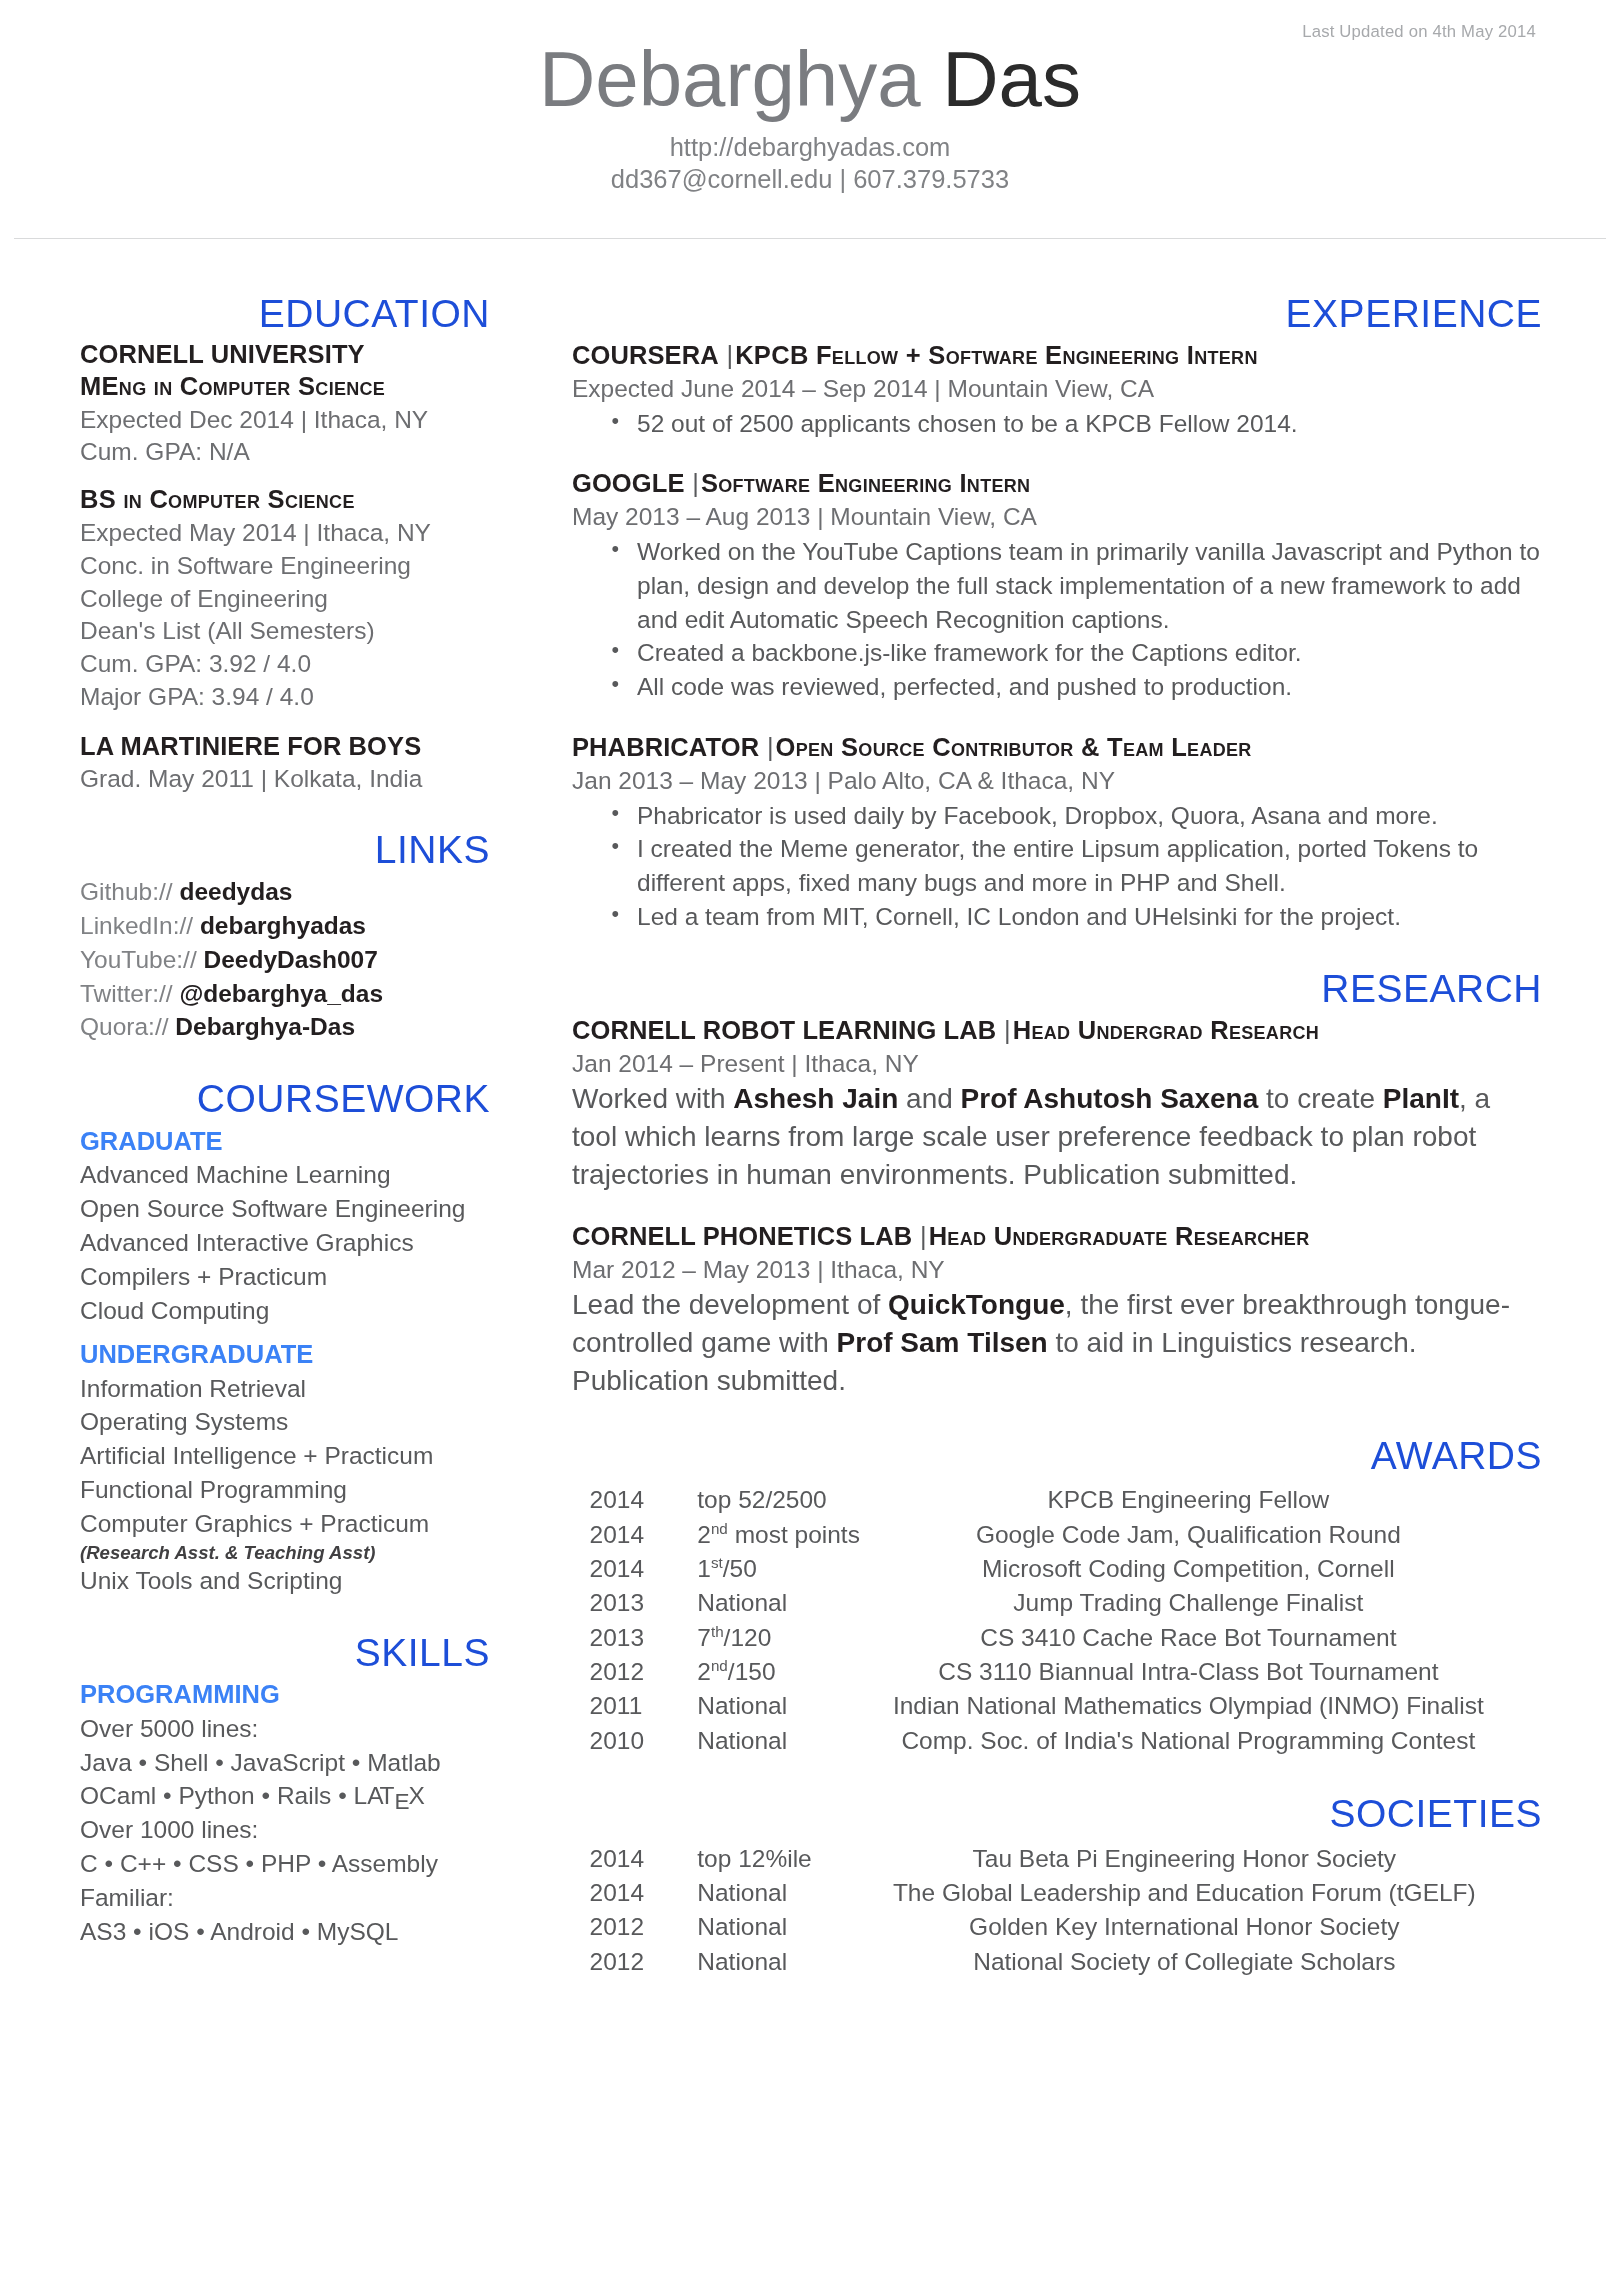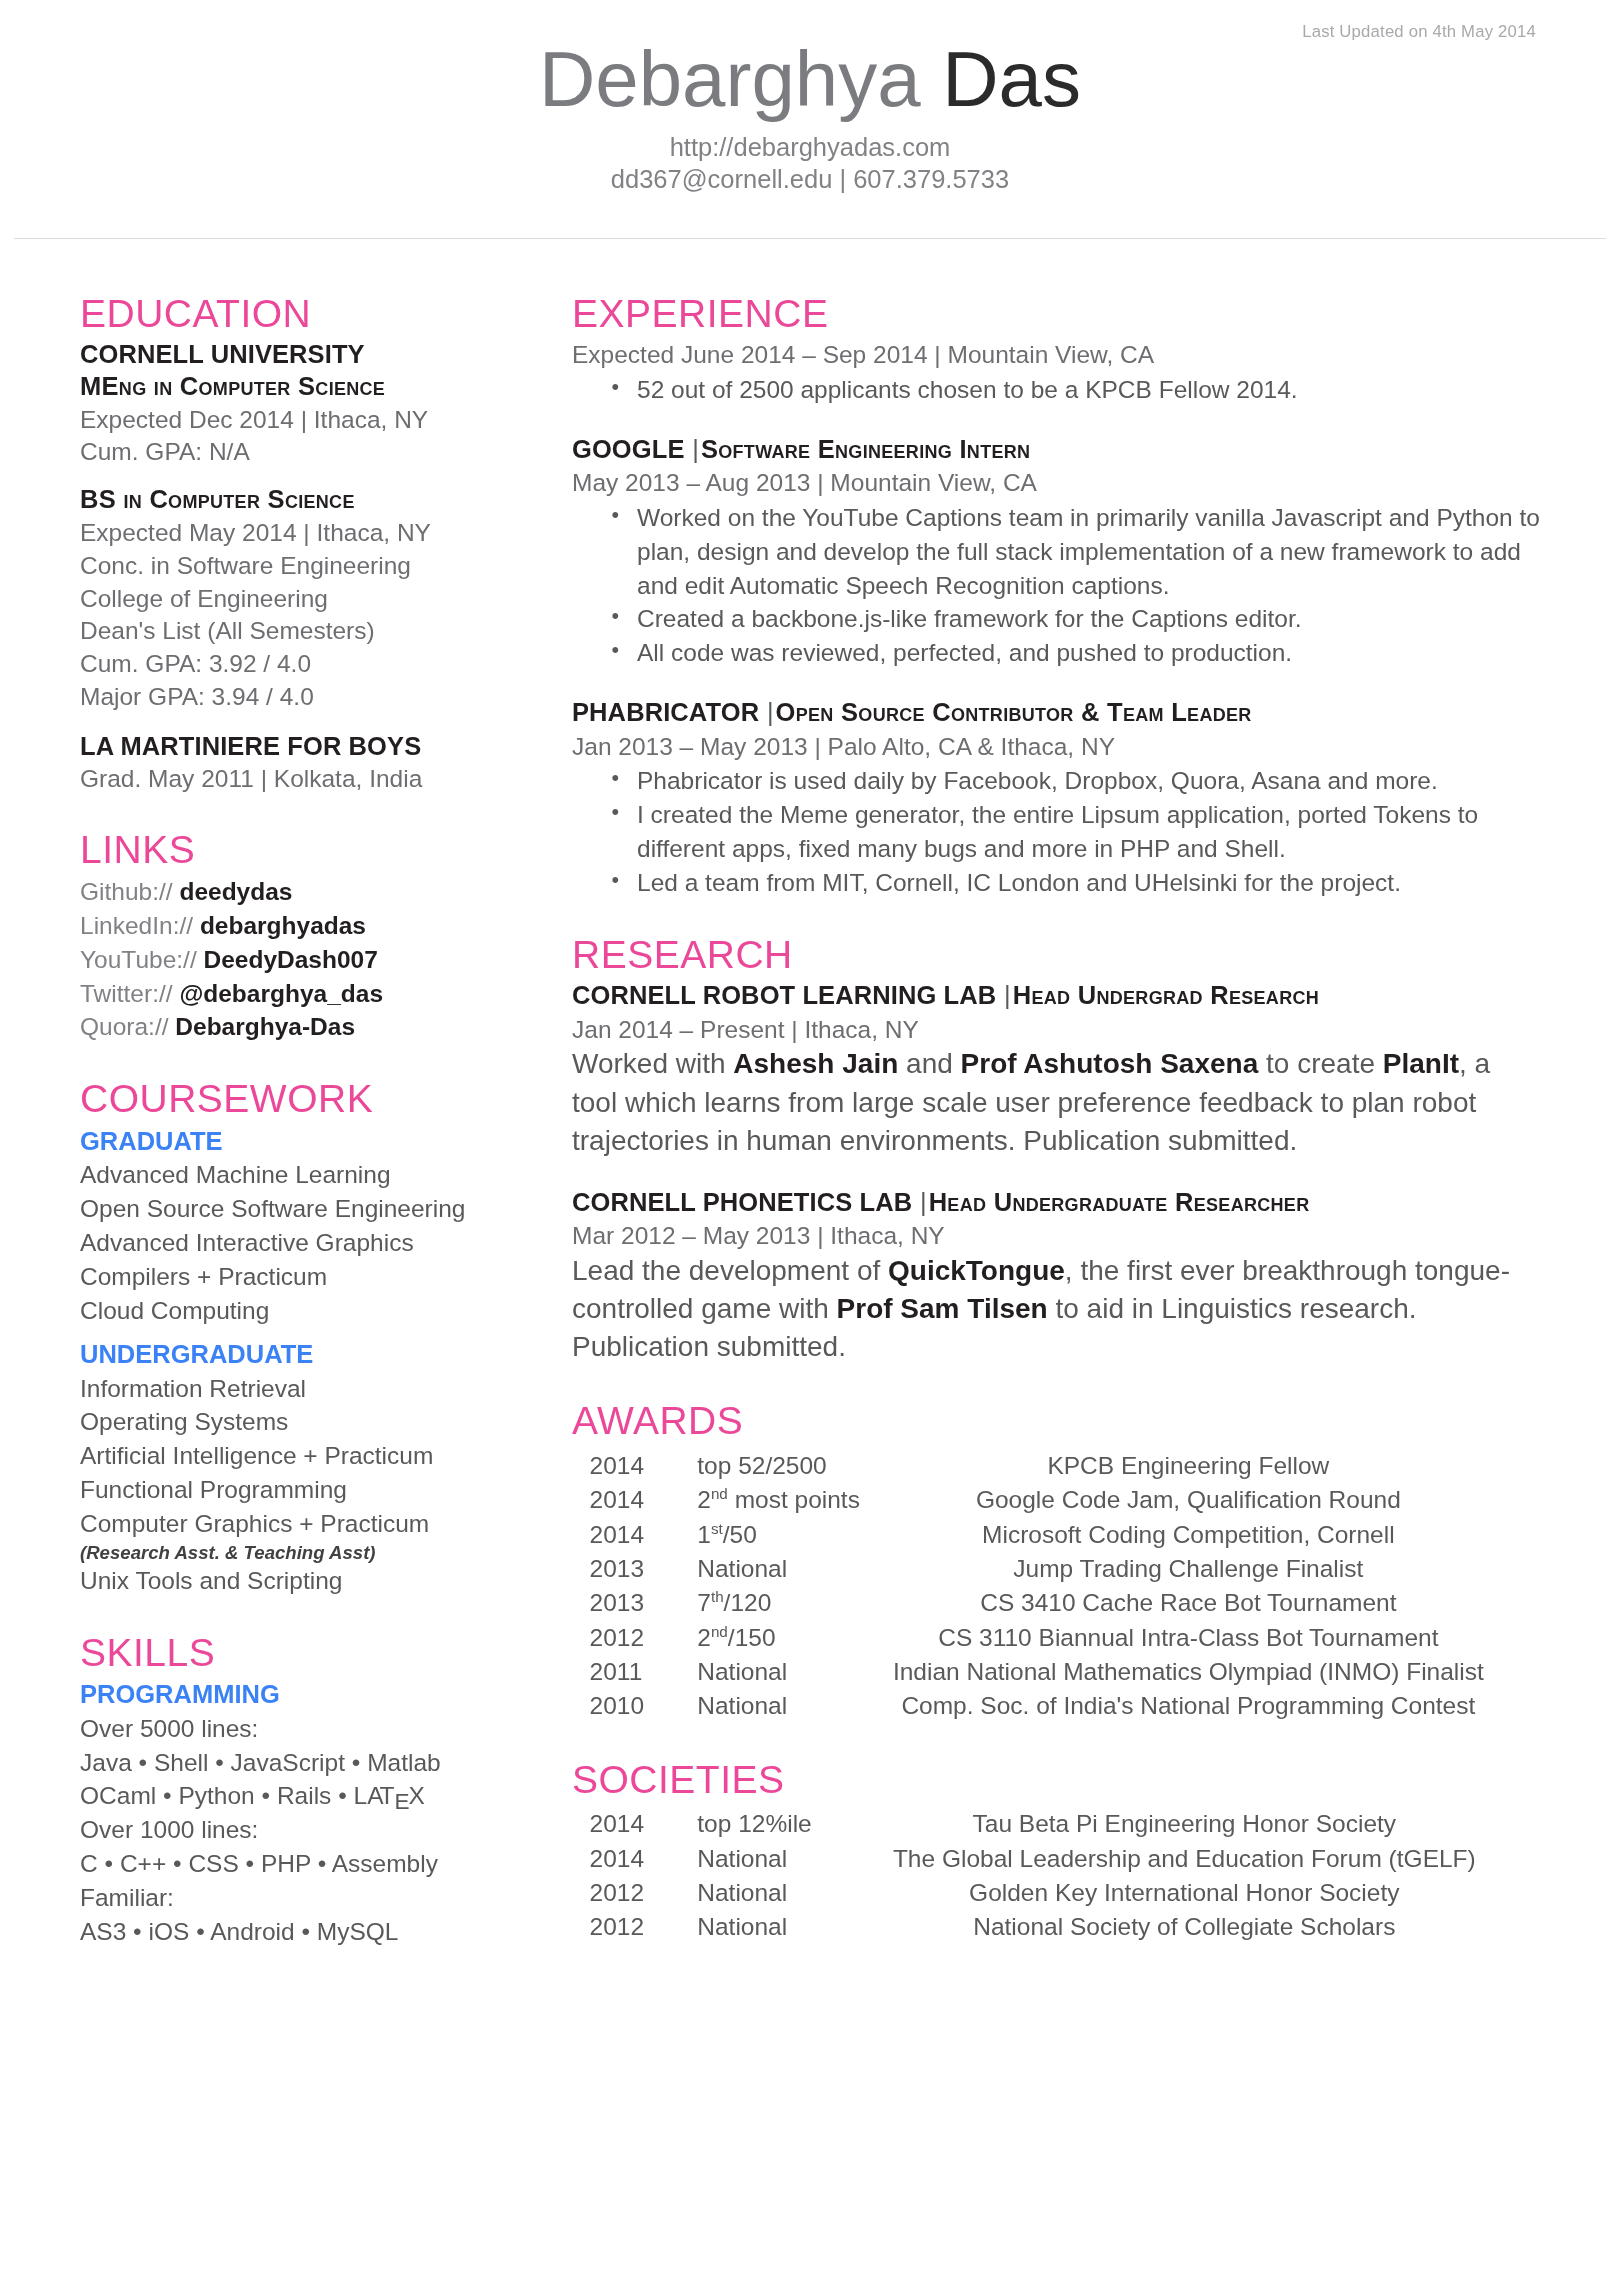--- a/index.html
+++ b/index.html
@@ -82,24 +82,25 @@
     flex: 1;
     padding-left: 82px;
     padding-right: 78px;
     box-sizing: border-box;
   }
 
   
   .sec-title {
     font-size: 39px;
     font-weight: 300;
-    color: #ec4899;
+    color: #1d4ed8;
     letter-spacing: 0.5px;
     line-height: 1.05;
     margin: 0 0 3.9px 0;
+    text-align: right;
   }
   .sec + .sec { margin-top: 35px; }
 
   
   .org {
     font-size: 25.5px;
     font-weight: 700;
     color: #231f20;
     letter-spacing: 0.1px;
     line-height: 1.25;
@@ -316,20 +317,23 @@
       </div>
 
     </div>
 
     <div class="col-right">
 
       <div class="sec">
         <div class="sec-title">EXPERIENCE</div>
 
         <div class="block">
+          <div class="role-line">
+            <span class="org">COURSERA</span><span class="sep">|</span><span class="smallcaps">KPCB Fellow + Software Engineering Intern</span>
+          </div>
           <div class="meta">Expected June 2014 – Sep 2014 | Mountain View, CA</div>
           <ul class="bullets">
             <li>52 out of 2500 applicants chosen to be a KPCB Fellow 2014.</li>
           </ul>
         </div>
 
         <div class="gap-md"></div>
 
         <div class="block">
           <div class="role-line">

